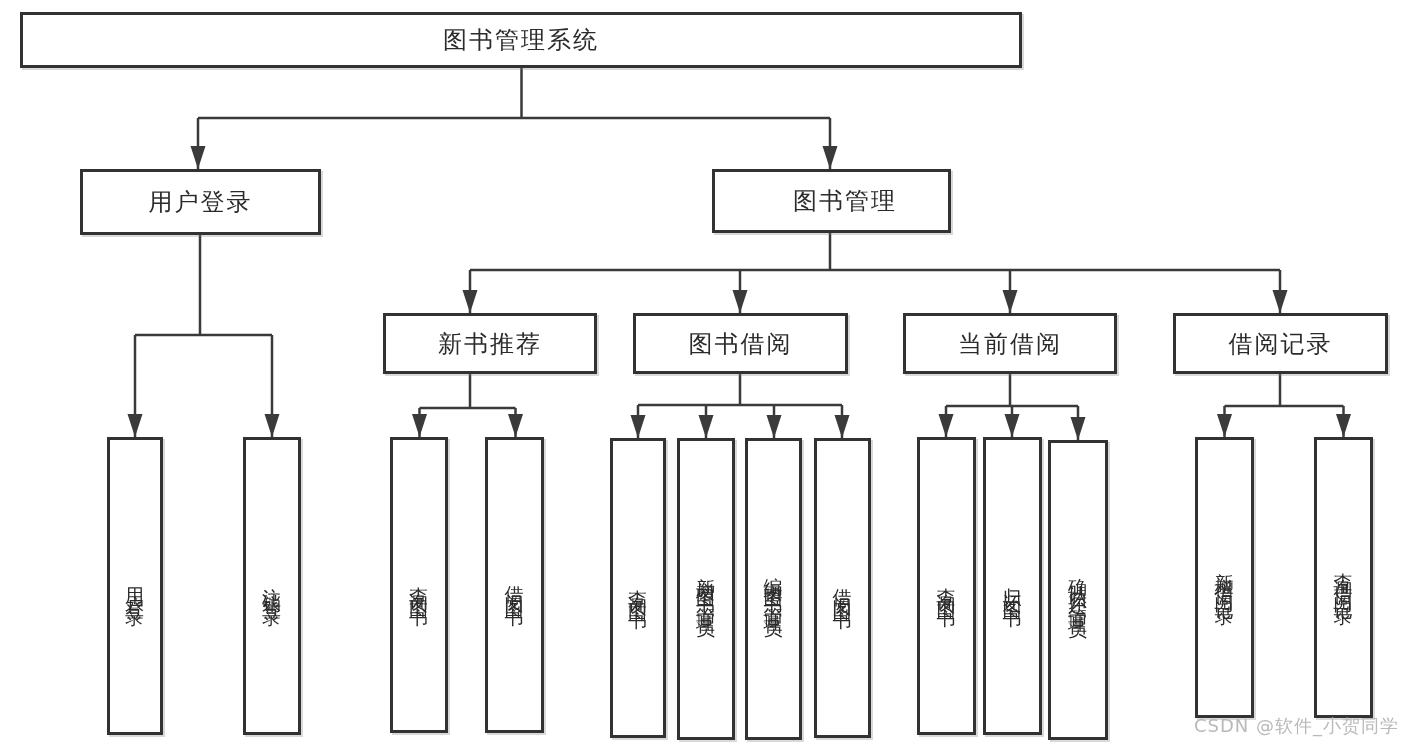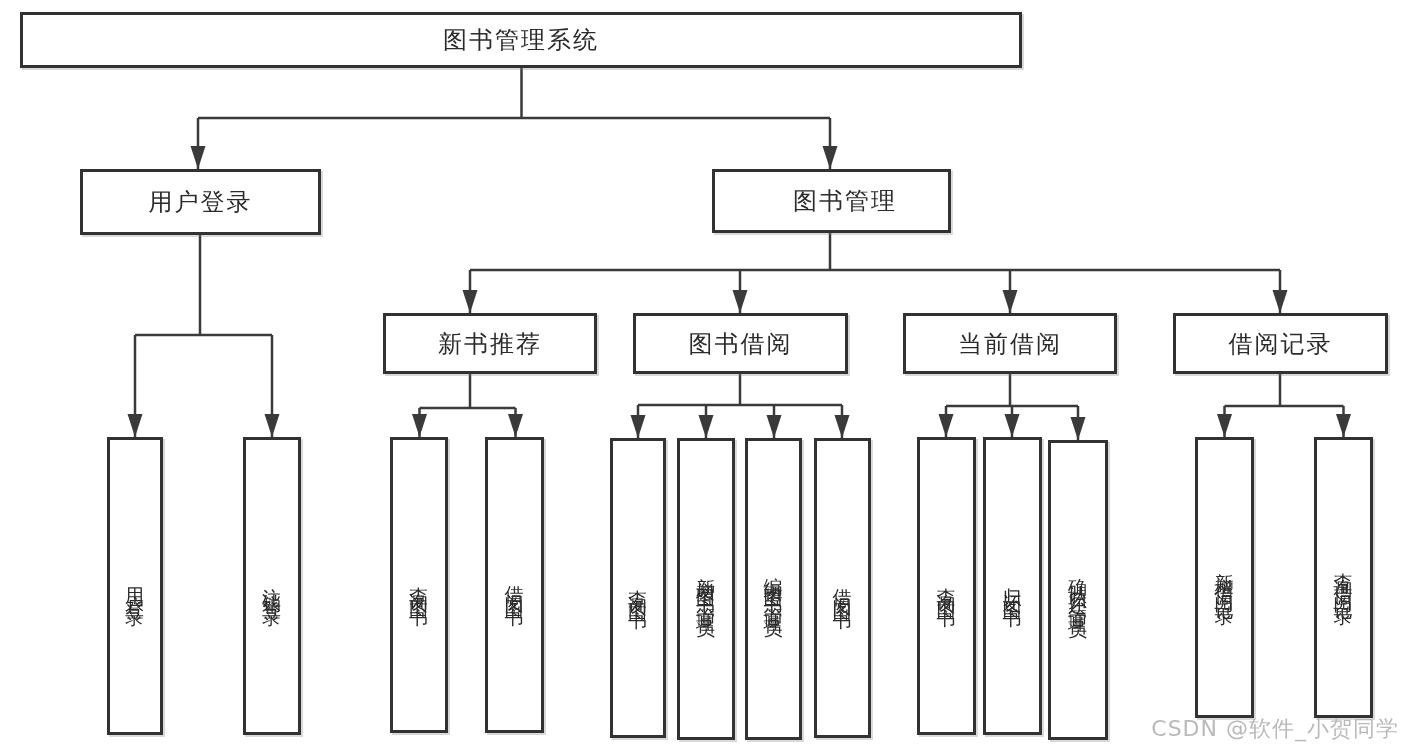--- a/index.html
+++ b/index.html
@@ -62,21 +62,21 @@
   .l-g2b  {left:983px;  top:437px; width:59px; height:298px;}
   .l-g2c  {left:1048px; top:440px; width:60px; height:300px;}
   .l-g3a  {left:1195px; top:437px; width:59px; height:281px;}
   .l-g3b  {left:1314px; top:437px; width:59px; height:281px;}
 
   .watermark{
     position:absolute;
     right:6px; top:714px;
     z-index:2;
     color:var(--watermark);
-    font-size:22px;
+    font-size:18px;
     letter-spacing:1px;
     white-space:nowrap;
   }
 </style>
 </head>
 <body>
 
 <div class="canvas">
 
   <svg class="connectors" width="1405" height="747" viewBox="0 0 1405 747" xmlns="http://www.w3.org/2000/svg">

